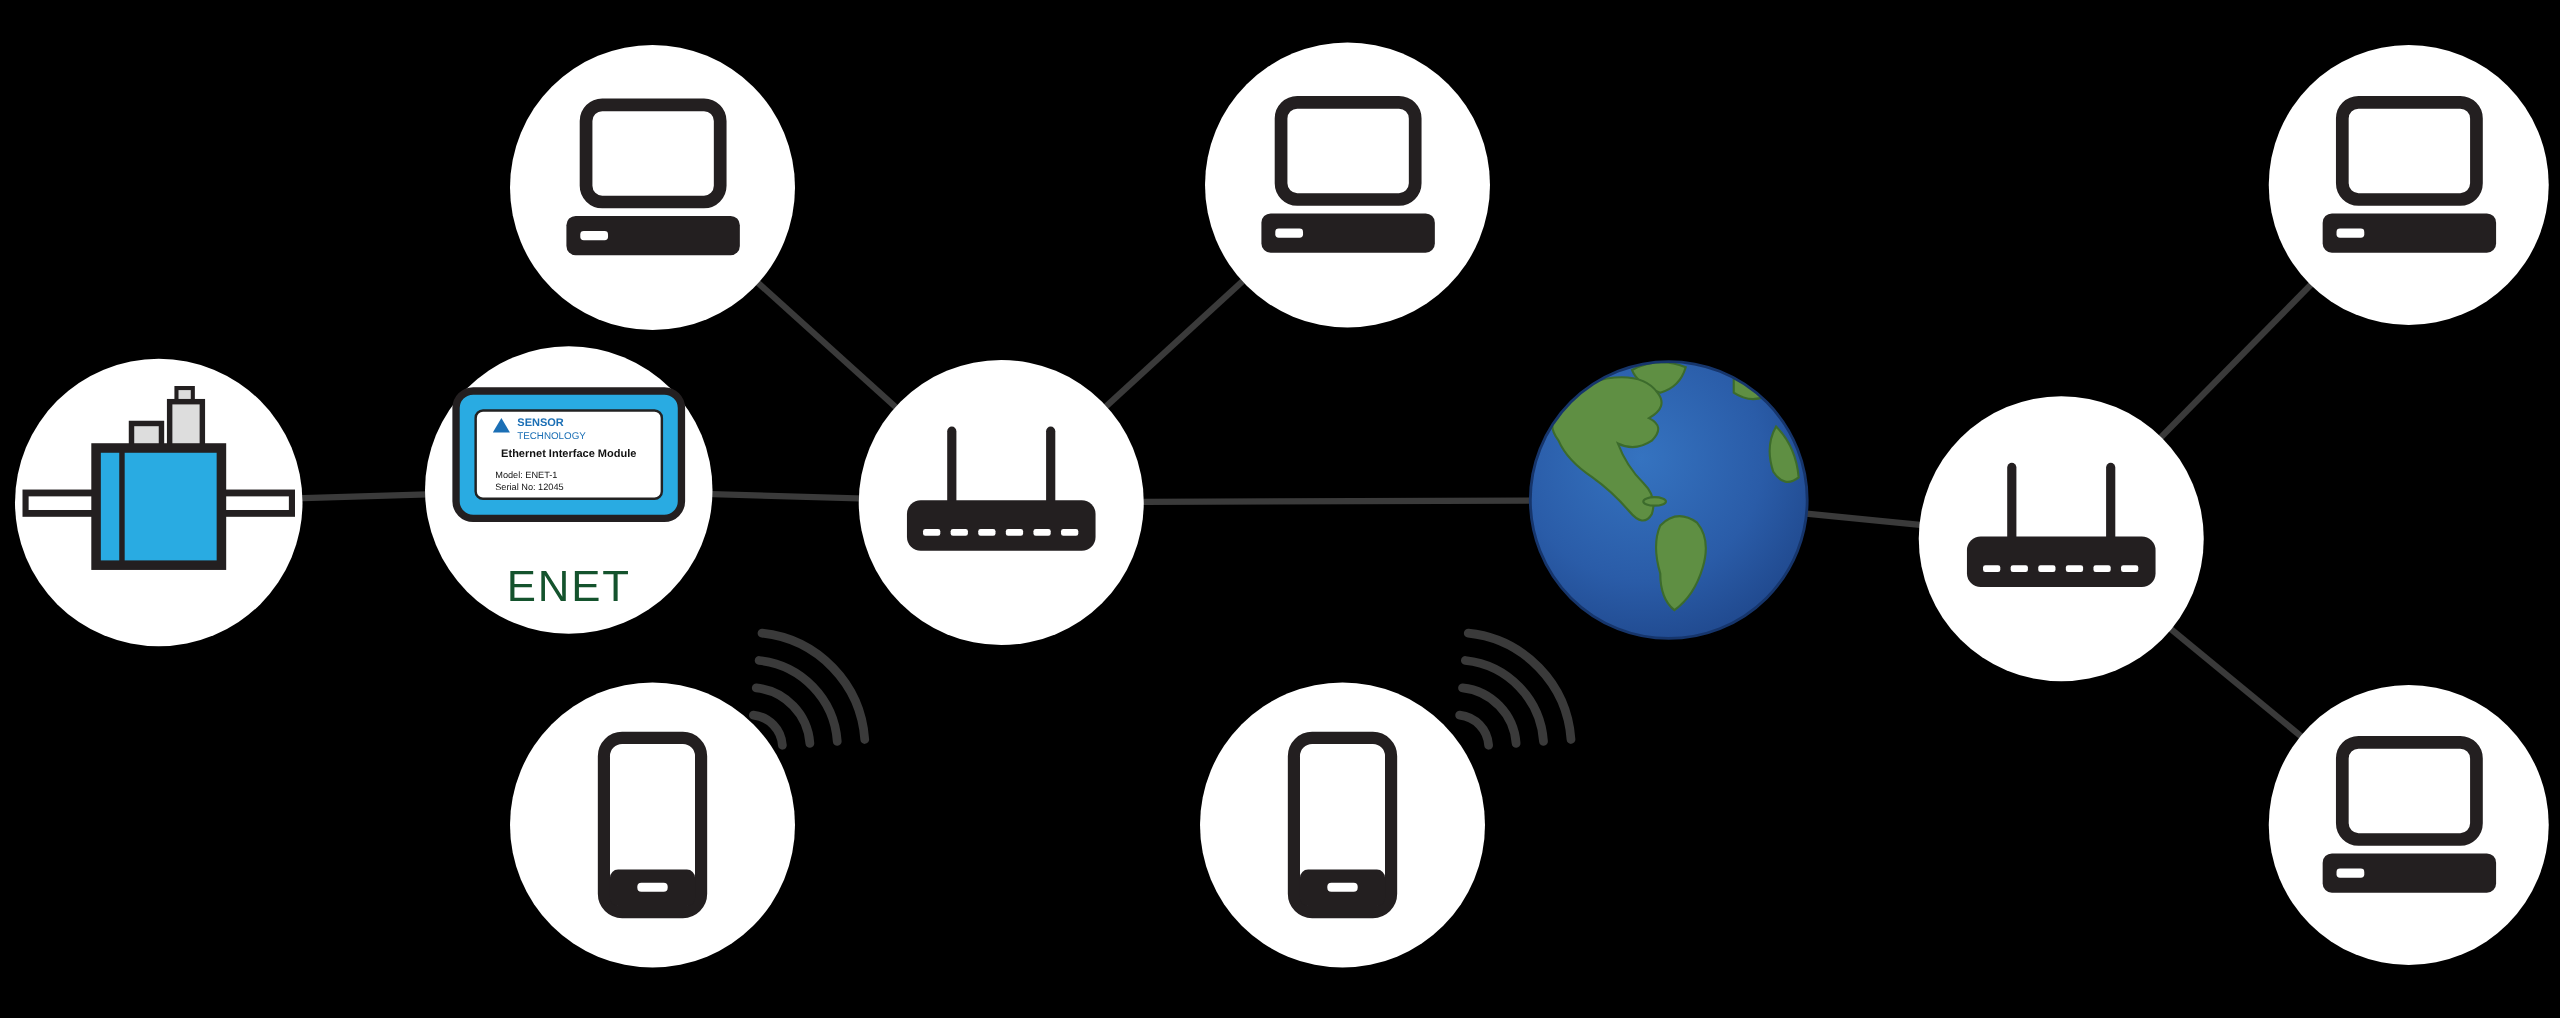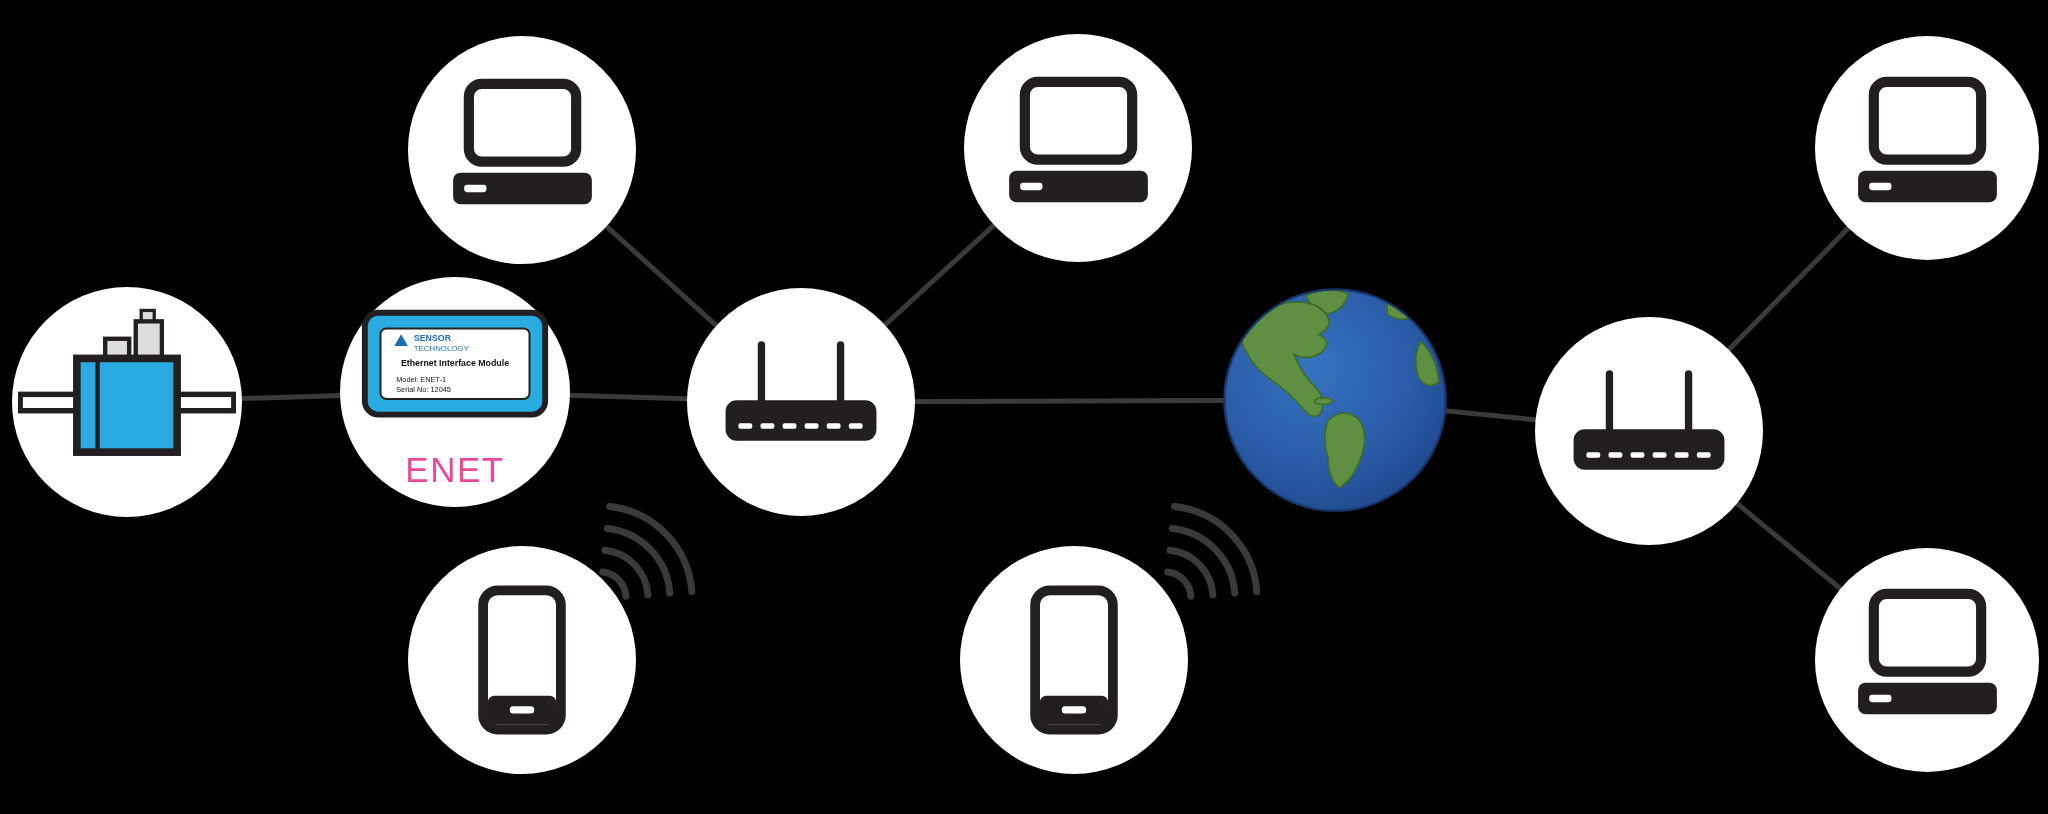--- a/index.html
+++ b/index.html
@@ -21,21 +21,21 @@
     display: flex;
     align-items: center;
     justify-content: center;
   }
   .node svg { display: block; }
   .node-globe { background: transparent; }
   .node-enet { flex-direction: column; justify-content: flex-start; padding-top: 24px; }
   .node-label {
     margin-top: 4px;
     font-size: 35px;
-    color: #ec4899;
+    color: #14532d;
     letter-spacing: 1.5px;
     line-height: 1;
   }
   svg text { font-family: "Liberation Sans", sans-serif; }
 </style>
 </head>
 <body>
 
 <div id="stage" style="background: rgb(0, 0, 0);">
   <svg id="wires" width="2048" height="814" viewBox="0 0 2048 814">

